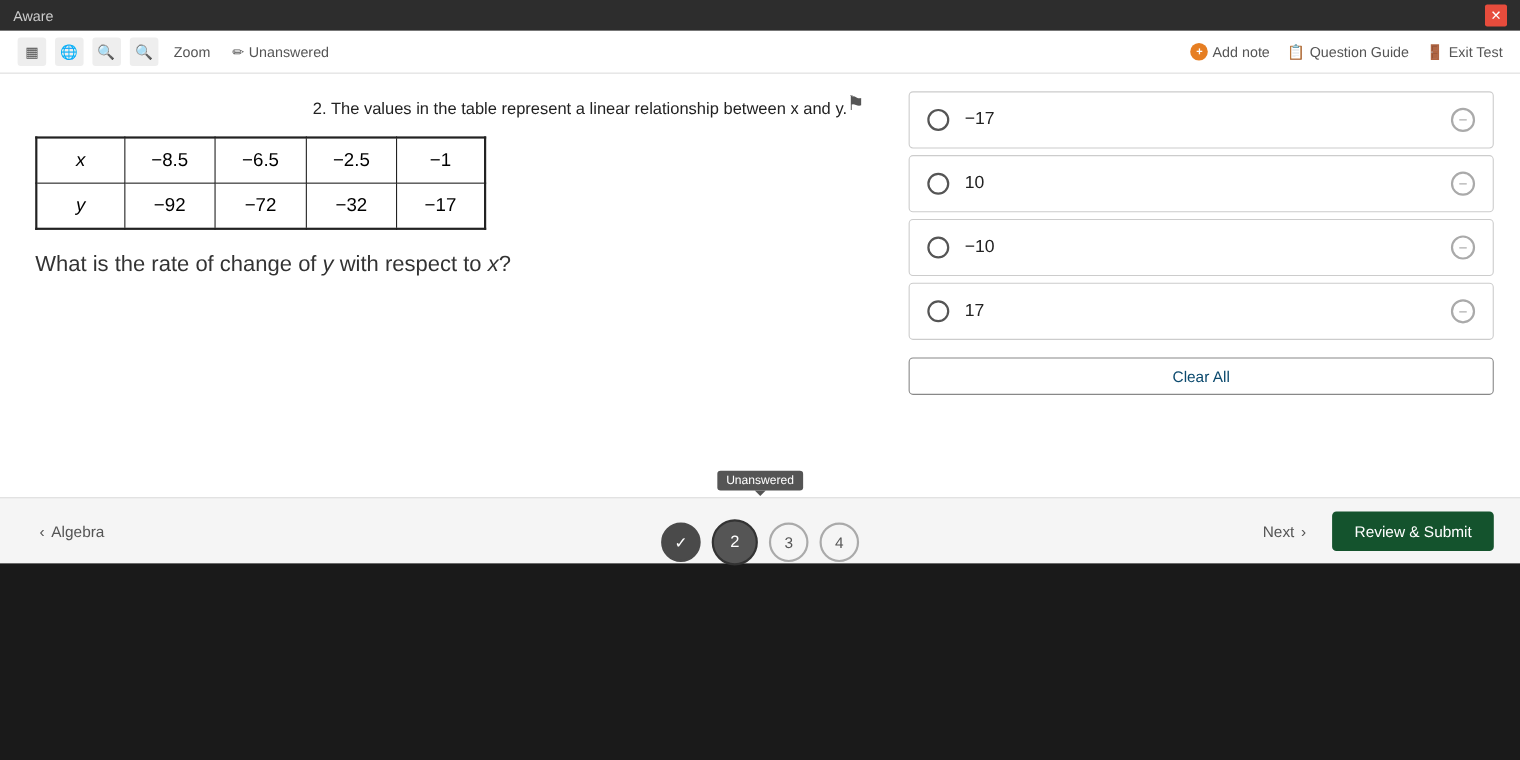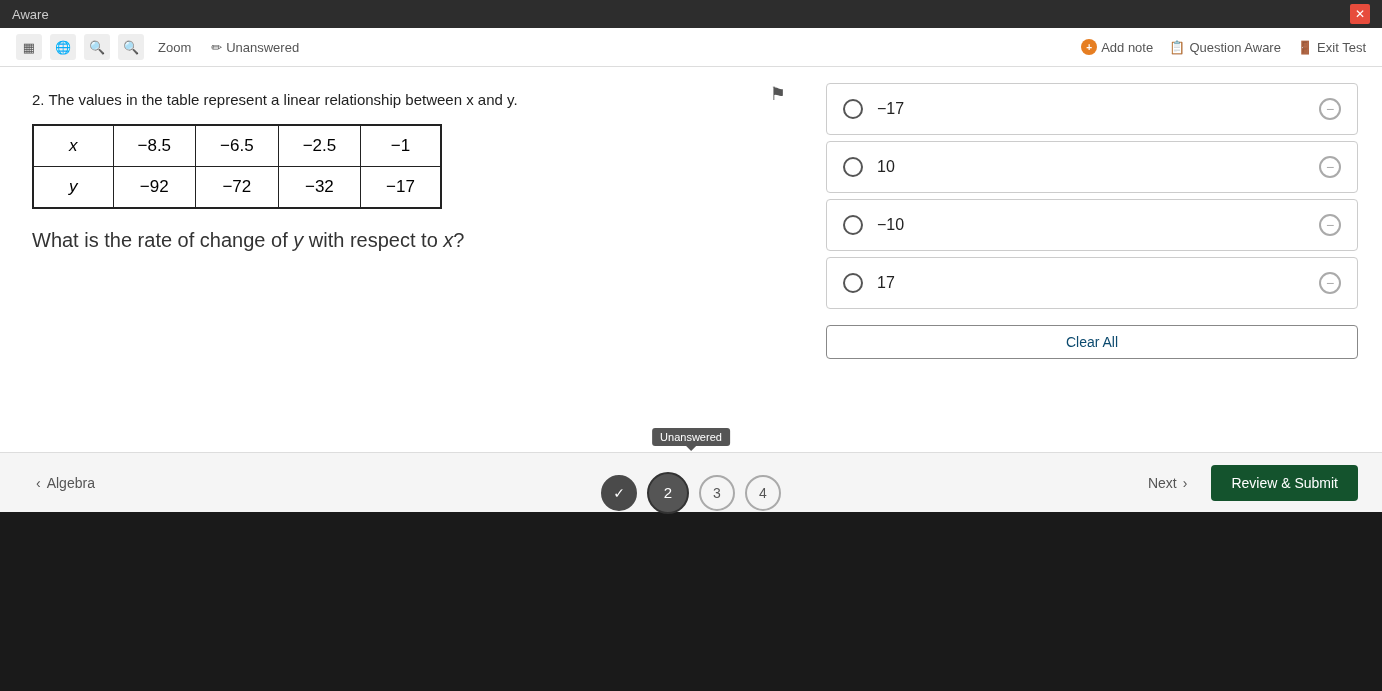--- a/index.html
+++ b/index.html
@@ -132,20 +132,21 @@
       top: 16px;
       right: 16px;
       font-size: 18px;
       color: #555;
       cursor: pointer;
     }
     .question-number {
       font-size: 15px;
       color: #222;
       margin-bottom: 0;
+      text-align: right;
     }
     
     .data-table {
       border-collapse: collapse;
       margin: 16px 0;
       border: 2px solid #222;
     }
     .data-table td {
       border: 1px solid #222;
       padding: 10px 24px;
@@ -342,21 +343,21 @@
         <span>Unanswered</span>
       </div>
       <div class="toolbar-divider"></div>
       <div class="toolbar-right">
         <div class="toolbar-right-btn">
           <div class="icon-circle">+</div>
           <span>Add note</span>
         </div>
         <div class="toolbar-right-btn">
           <span>📋</span>
-          <span>Question Aware</span>
+          <span>Question Guide</span>
         </div>
         <div class="toolbar-right-btn">
           <span>🚪</span>
           <span>Exit Test</span>
         </div>
       </div>
     </div>
   </div>
 
   <div class="main-content">

